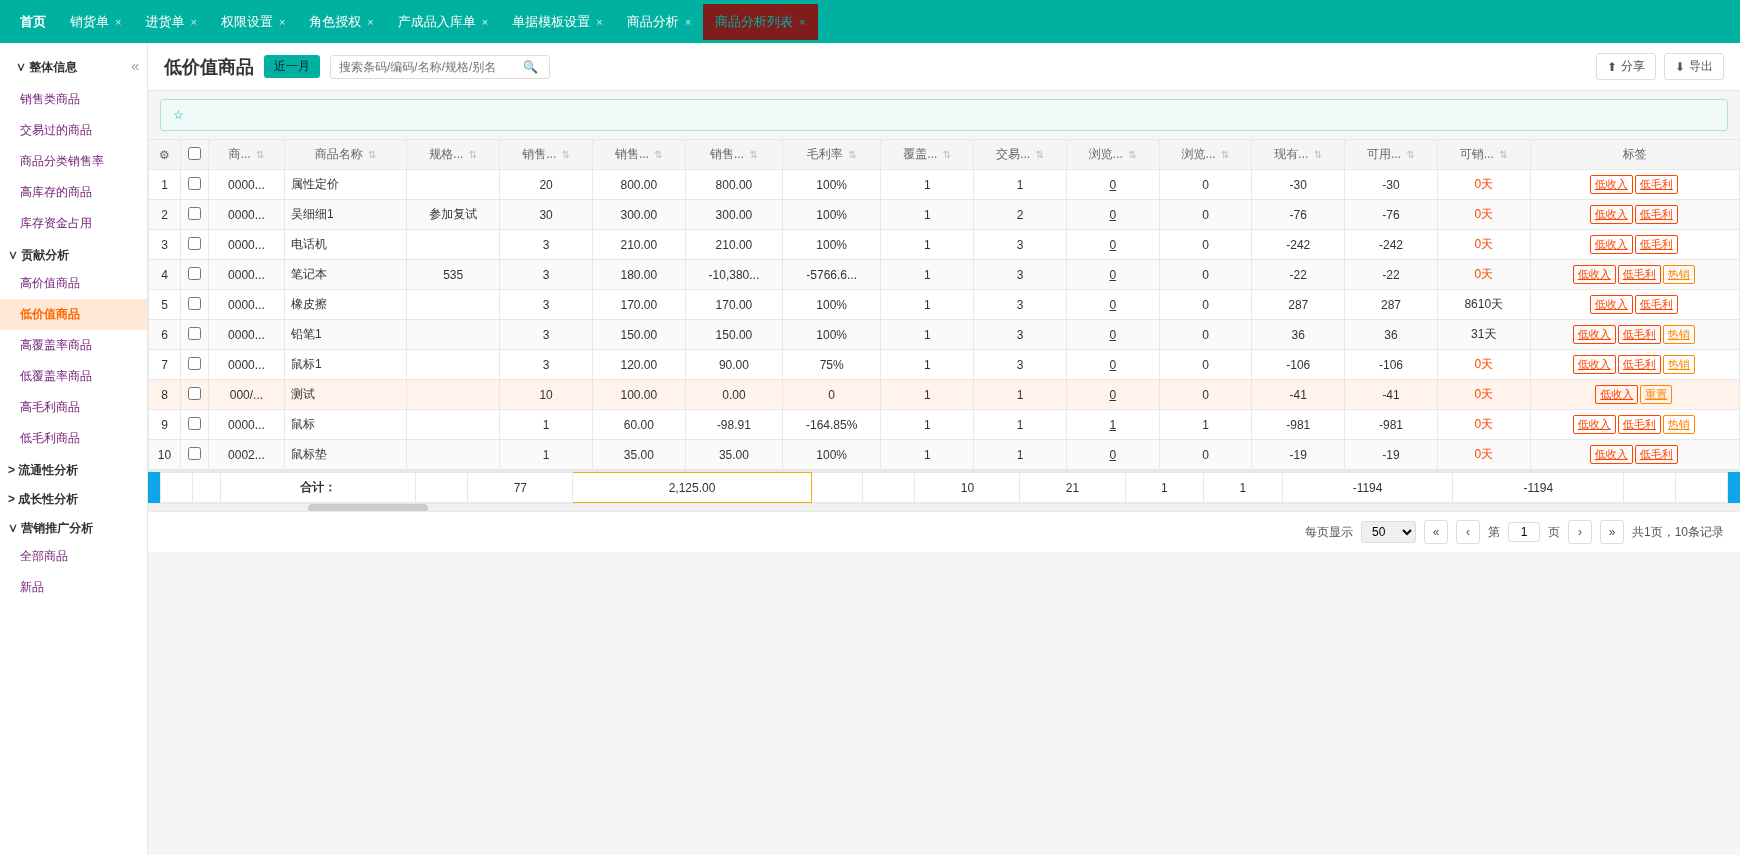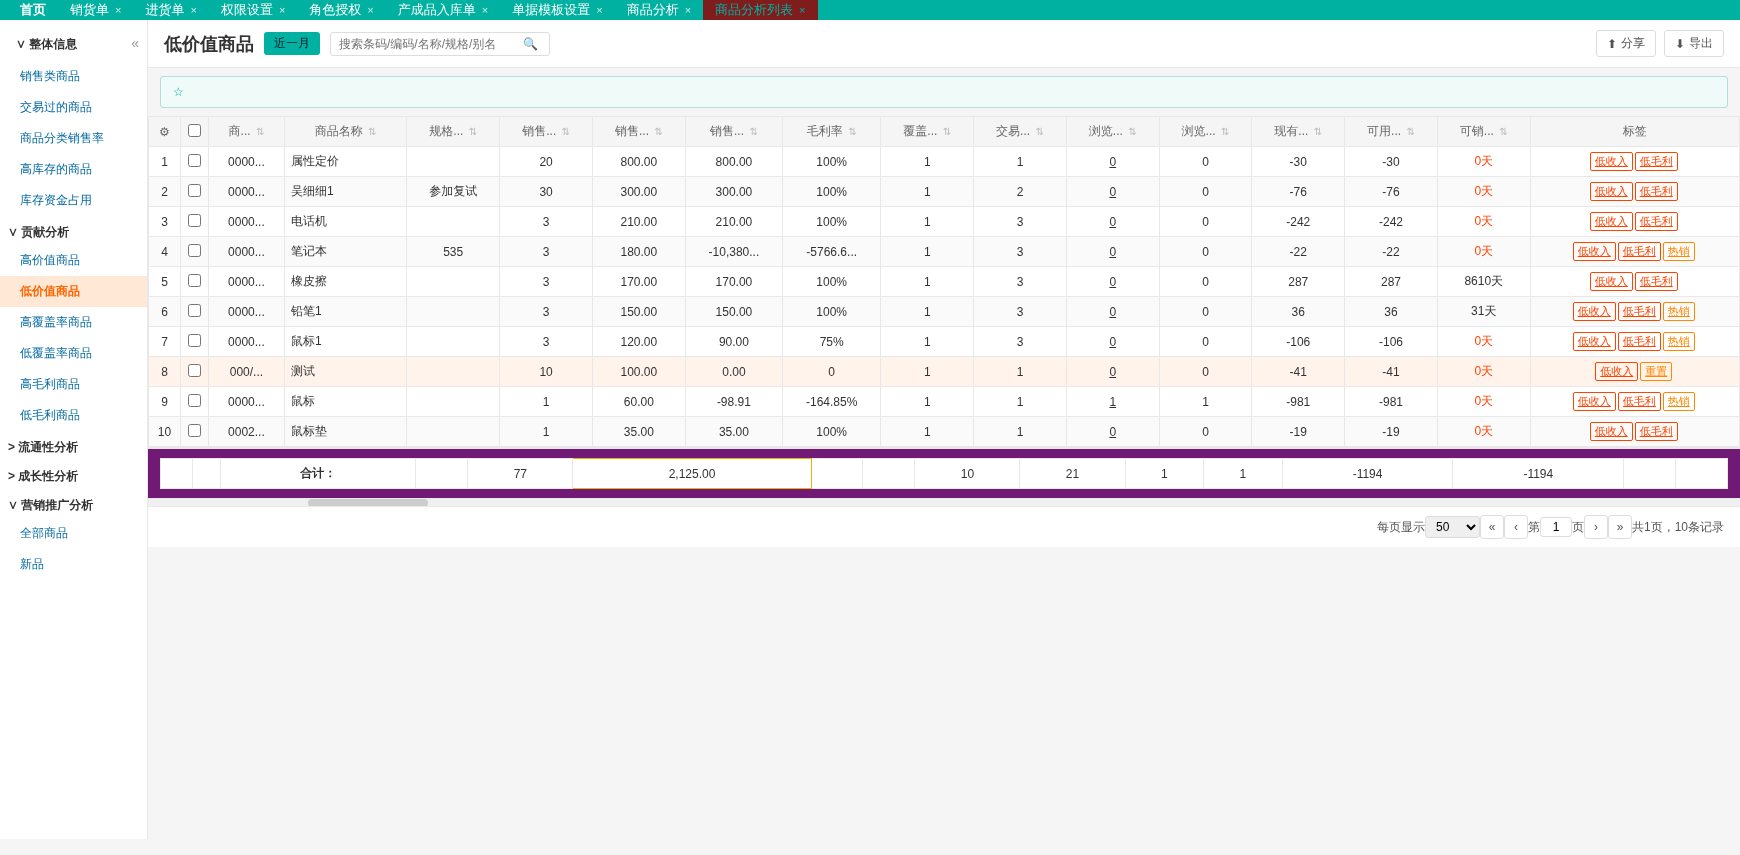--- a/index.html
+++ b/index.html
@@ -1,31 +1,31 @@
 <!DOCTYPE html>
 <html><head>
   <meta charset="utf-8">
   <style>
     * { box-sizing: border-box; margin: 0; padding: 0; font-family: 'Microsoft YaHei', Arial, sans-serif; font-size: 12px; }
     body { background: #f5f5f5; overflow: hidden; width: 1740px; height: 855px; }
     
     
-    .top-nav { background: #00b0a0; display: flex; align-items: center; height: 20px; padding: 0 8px; gap: 0; }
+    .top-nav { background: #00b0a0; display: flex; align-items: center; height: 43px; padding: 0 8px; gap: 0; }
     .nav-item { color: #fff; padding: 0 12px; height: 36px; display: flex; align-items: center; cursor: pointer; font-size: 13px; white-space: nowrap; }
     .nav-item.active { background: #7f1d1d; color: #00b0a0; }
     .nav-item .close-x { margin-left: 6px; font-size: 11px; color: rgba(255,255,255,0.8); }
     .nav-item.active .close-x { color: #00b0a0; }
     .nav-home { font-weight: bold; }
 
     
     .layout { display: flex; height: calc(855px - 36px); border-radius: 15px; }
 
     
     .sidebar { width: 148px; background: #fff; border-right: 1px solid #e8e8e8; overflow-y: auto; flex-shrink: 0; }
-    .sidebar-item { padding: 7px 12px 7px 20px; cursor: pointer; color: #0369a1; font-size: 12px; }
+    .sidebar-item { padding: 7px 12px 7px 20px; cursor: pointer; color: #701a75; font-size: 12px; }
     .sidebar-item.active { background: #ffe8d6; color: #ff6600; font-weight: bold; }
 
     
     .main { flex: 1; display: flex; flex-direction: column; overflow: hidden; background: #f5f5f5; }
 
     
     .page-header { background: #fff; padding: 10px 16px; display: flex; align-items: center; gap: 10px; border-bottom: 1px solid #e8e8e8; }
     .page-title { font-size: 18px; font-weight: bold; color: #333; }
     .btn-period { background: #00b0a0; color: #0f172a; border: none; border-radius: 3px; padding: 3px 10px; cursor: pointer; font-size: 12px; }
     .search-box { border: 1px solid #ddd; border-radius: 3px; padding: 4px 8px; width: 220px; color: #999; display: flex; align-items: center; gap: 4px; }
@@ -45,24 +45,24 @@
     .tag { display: inline-block; border-radius: 2px; padding: 1px 4px; font-size: 11px; margin-right: 2px; text-decoration: underline; }
     .tag-red { color: #ff4400; border: 1px solid #ff4400; }
     .tag-orange { color: #ff8800; border: 1px solid #ff8800; }
     .days-red { color: #ff4400; }
     .days-normal { color: #333; }
     .underline-val { text-decoration: underline; cursor: pointer; color: #333; }
     .checkbox-cell { width: 24px; }
     td.left-align { text-align: left; }
 
     
-    .table-footer { background: #701a75; border-top: 2px solid #e8e8e8; padding: 9px 12px; }
-
-    
-    .pagination-bar { background: #fff; border-top: 1px solid #e8e8e8; padding: 8px 16px; display: flex; align-items: center; justify-content: flex-end; gap: 0; color: #555; }
+    .table-footer { background: #0ea5e9; border-top: 2px solid #e8e8e8; padding: 0 12px; }
+
+    
+    .pagination-bar { background: #fff; border-top: 1px solid #e8e8e8; padding: 8px 16px; display: flex; align-items: center; justify-content: flex-end; gap: 8px; color: #555; }
     .page-size-label { color: #555; }
     .page-size-select { border: 1px solid #ddd; border-radius: 3px; padding: 2px 6px; }
     .page-btn { border: 1px solid #ddd; background: #fff; width: 24px; height: 24px; cursor: pointer; display: flex; align-items: center; justify-content: center; border-radius: 3px; color: #555; }
     .page-input { border: 1px solid #ddd; border-radius: 3px; width: 32px; text-align: center; padding: 2px; }
     .total-pages { color: #555; }
 
     
     .scrollbar-area { height: 8px; background: #f0f0f0; border-top: 1px solid #e8e8e8; }
     .scrollbar-thumb { height: 8px; width: 120px; background: #ccc; border-radius: 4px; margin-left: 160px; }
 

